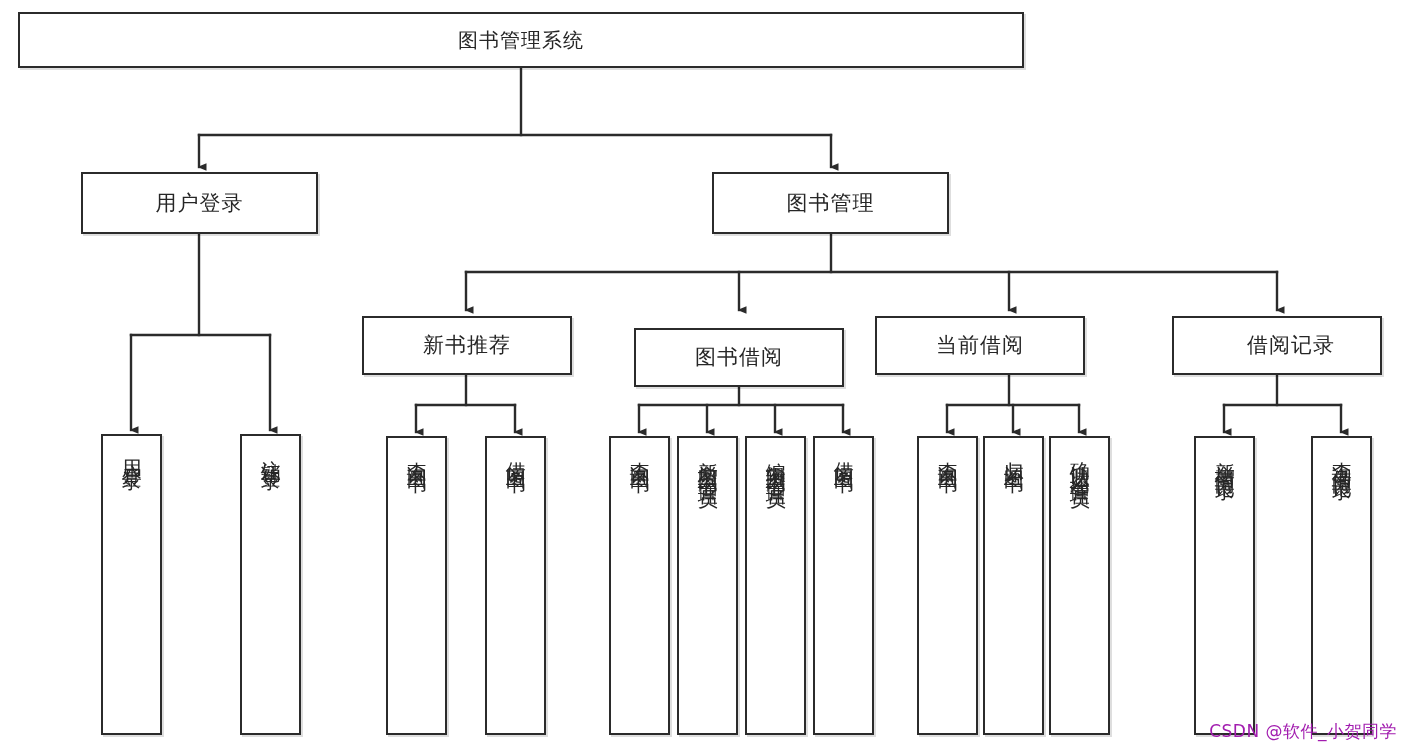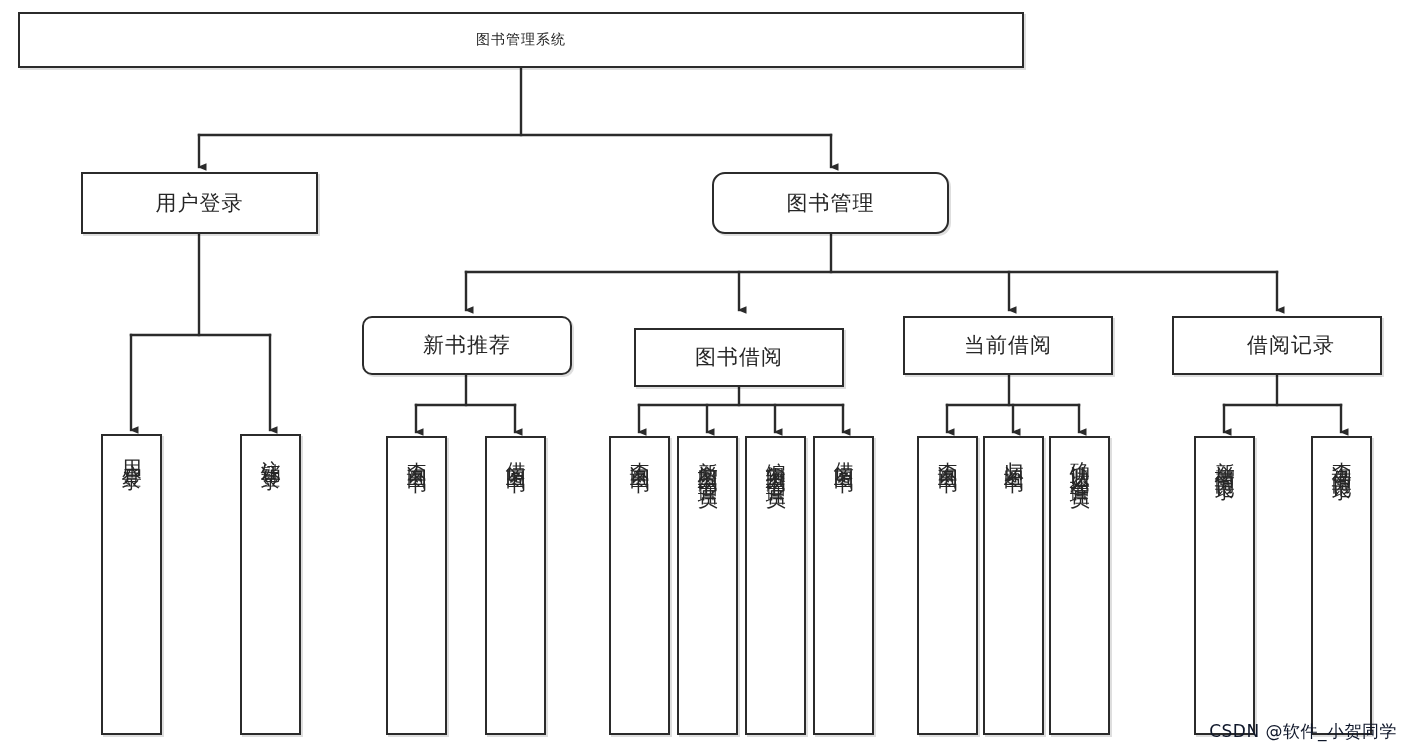--- a/index.html
+++ b/index.html
@@ -32,21 +32,21 @@
     box-shadow:2px 2px 0 rgba(0,0,0,0.13);
   }
   .node .label{
     font-size:21px;
     line-height:1.25;
     letter-spacing:1px;
     color:#262626;
     white-space:nowrap;
     text-align:center;
   }
-  .node.root .label{font-size:14px;}
+  .node.root .label{font-size:20px;}
   .node.level2 .label{font-size:21px;}
   
   .node.leaf{
     align-items:flex-start;
     justify-content:center;
     padding-top:8px;
   }
   .node.leaf .label{
     writing-mode:vertical-rl;
     text-orientation:upright;
@@ -54,21 +54,21 @@
     line-height:1.08;
     letter-spacing:4px;
     white-space:normal;
     max-height:100%;
   }
   .watermark{
     position:absolute;
     right:8px;
     bottom:4px;
     font-size:17px;
-    color:#0f172a;
+    color:#a21caf;
     letter-spacing:0.5px;
     white-space:nowrap;
     user-select:none;
   }
 </style>
 </head>
 <body>
 
 <div id="canvas">
 
@@ -122,31 +122,31 @@
     </g>
   </svg>
 
   <div class="node root" style="left:18px; top:12px; width:1006px; height:56px;">
     <span class="label">图书管理系统</span>
   </div>
 
   <div class="node level2" style="left:81px; top:172px; width:237px; height:62px;">
     <span class="label">用户登录</span>
   </div>
-  <div class="node level2" style="left:712px; top:172px; width:237px; height:62px;border-radius:13px;">
+  <div class="node level2" style="left:712px; top:172px; width:237px; height:62px;">
     <span class="label">图书管理</span>
   </div>
 
-  <div class="node level2" style="left:362px; top:316px; width:210px; height:59px;border-radius:10px;">
+  <div class="node level2" style="left:362px; top:316px; width:210px; height:59px;">
     <span class="label">新书推荐</span>
   </div>
   <div class="node level2" style="left:634px; top:328px; width:210px; height:59px;">
     <span class="label">图书借阅</span>
   </div>
-  <div class="node level2" style="left:903px; top:316px; width:210px; height:59px;">
+  <div class="node level2" style="left:875px; top:316px; width:210px; height:59px;">
     <span class="label">当前借阅</span>
   </div>
   <div class="node level2" style="left:1172px; top:316px; width:210px; height:59px;padding-left:28px;">
     <span class="label">借阅记录</span>
   </div>
 
   <div class="node leaf" style="left:101px; top:434px; width:61px; height:301px;">
     <span class="label">用户登录</span>
   </div>
   <div class="node leaf" style="left:240px; top:434px; width:61px; height:301px;">

